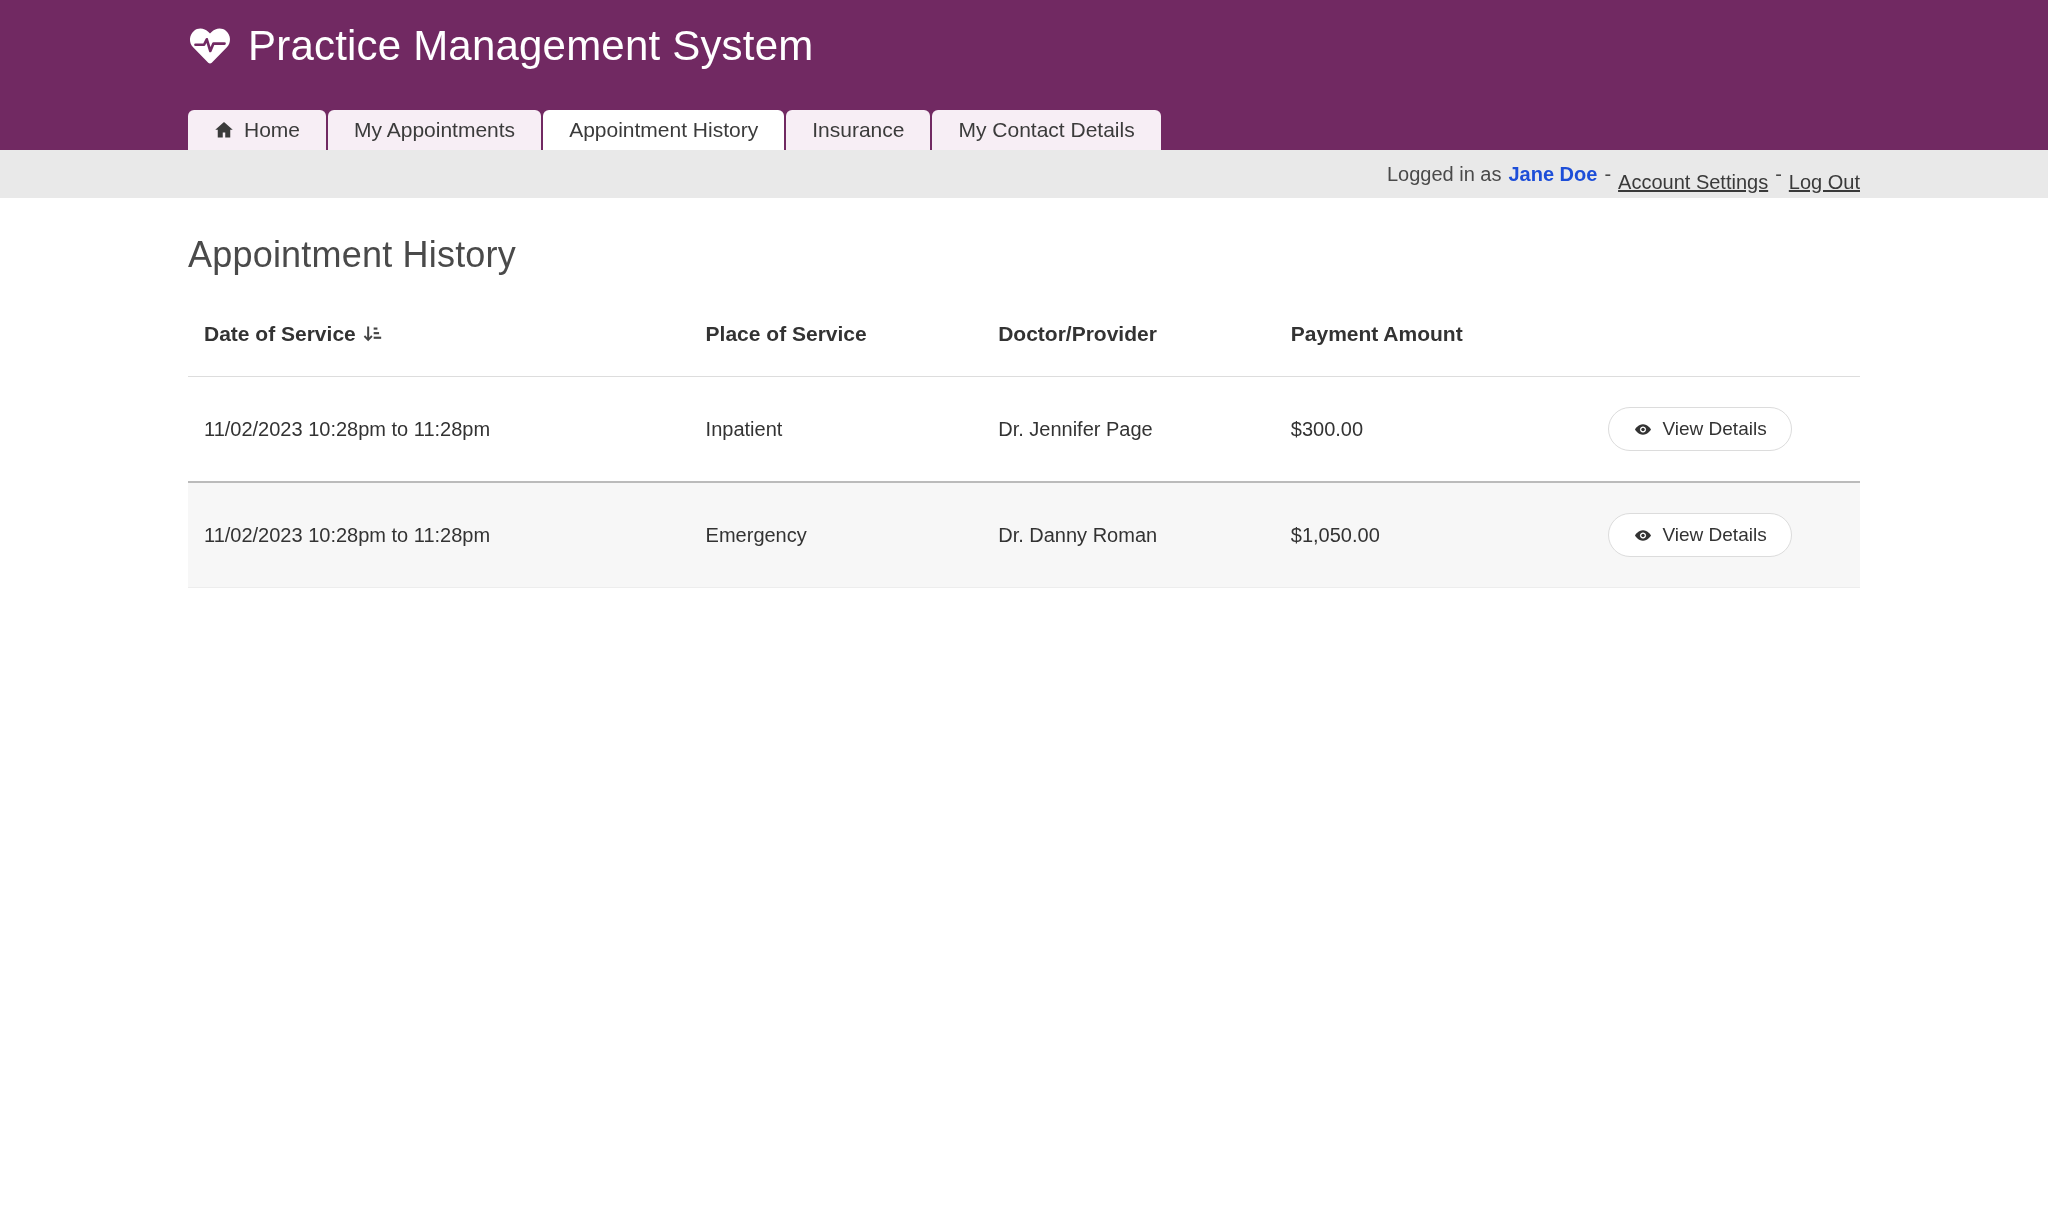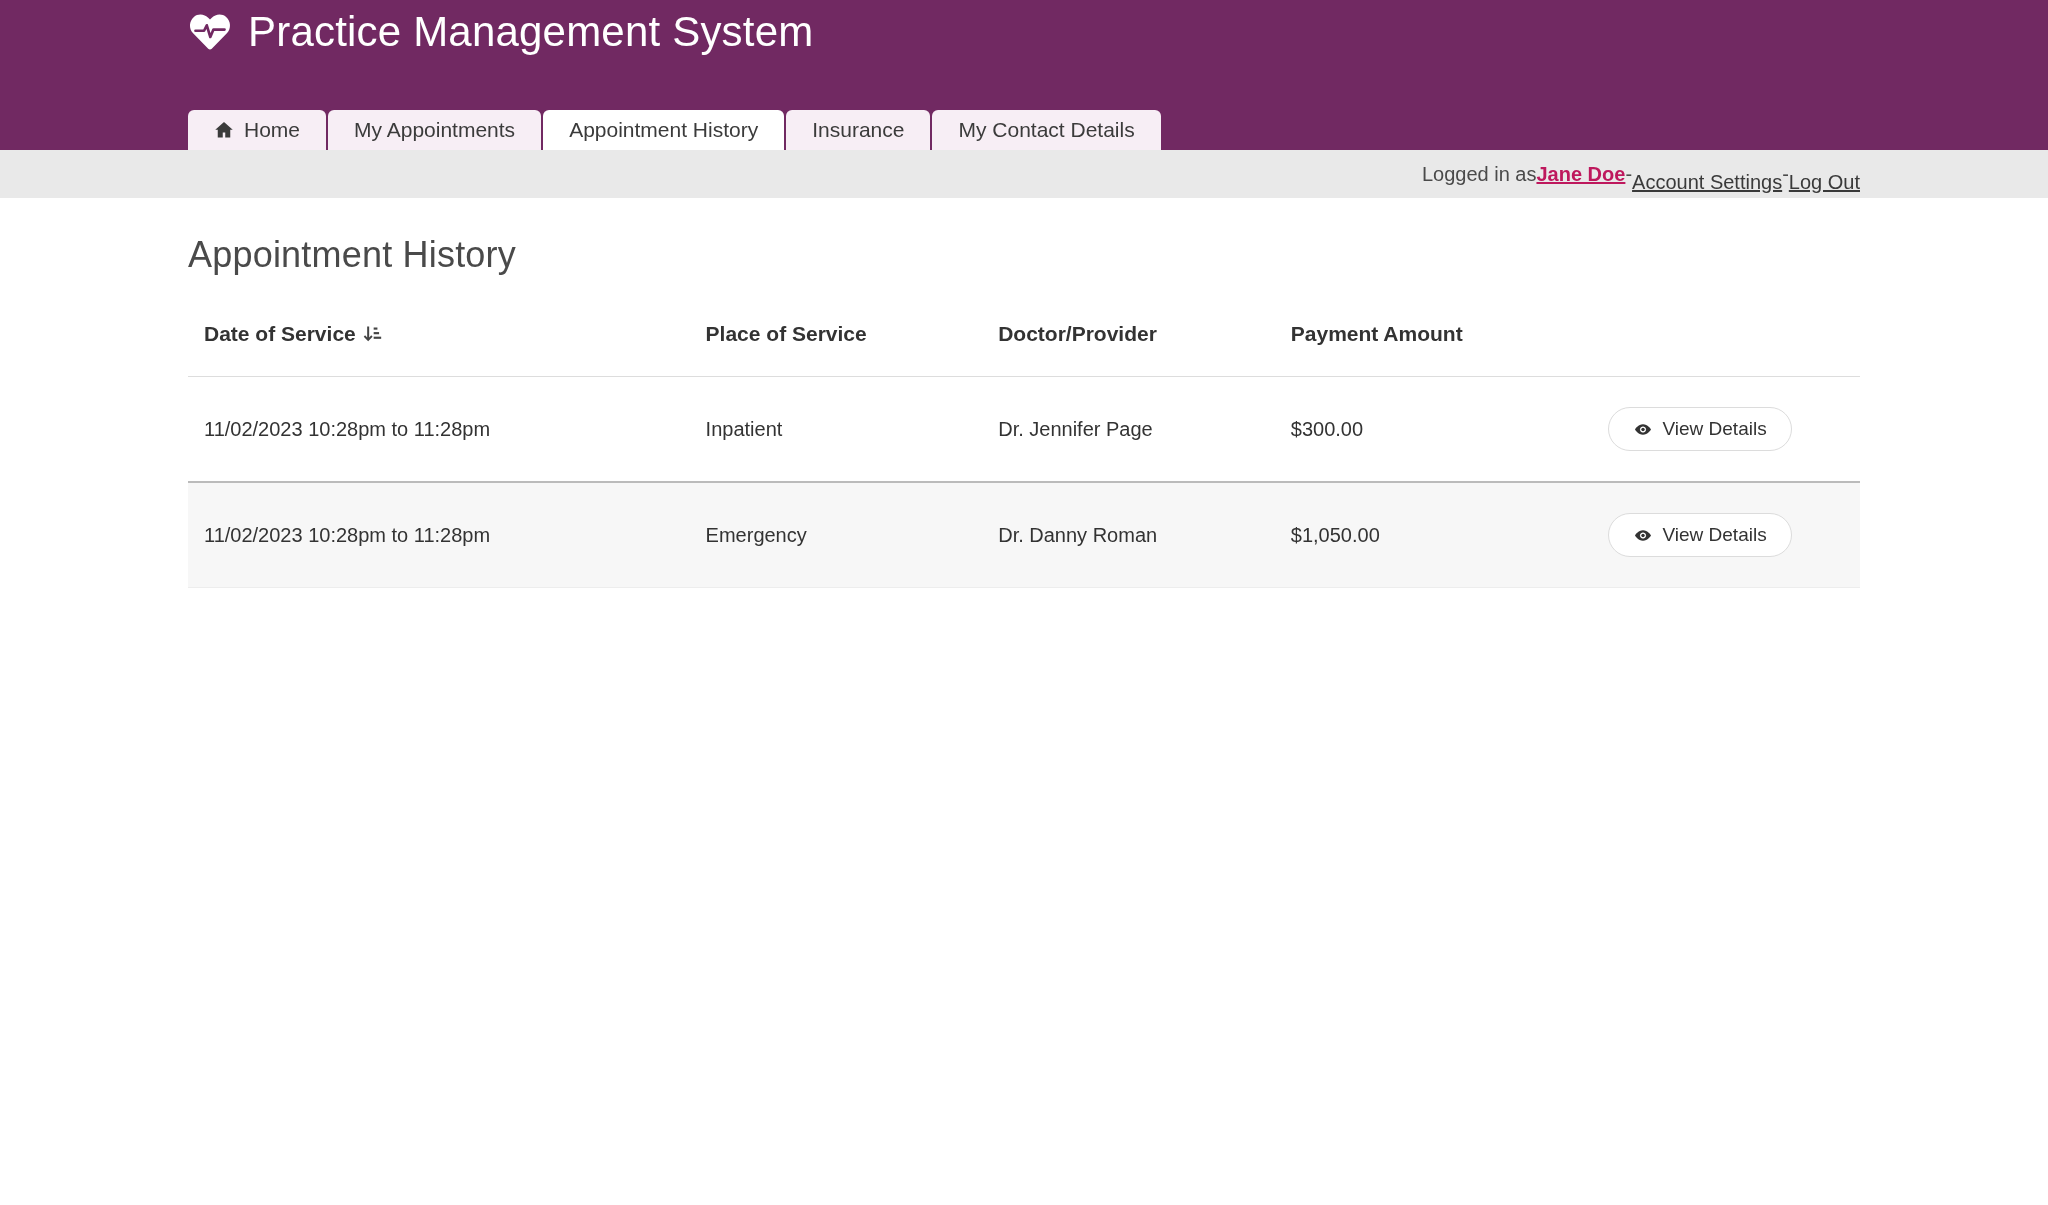--- a/index.html
+++ b/index.html
@@ -19,21 +19,21 @@
   }
   .container{width:1672px;margin:0 auto;}
 
   
   .app-header{
     background:var(--brand-purple);
     height:150px;
   }
   .app-header .container{position:relative;height:150px;}
   .brand{
-    position:absolute;top:8px;left:0;
+    position:absolute;top:22px;left:0;
     display:flex;align-items:center;gap:16px;
     color:#ffffff;
   }
   .brand svg{width:44px;height:40px;display:block;}
   .brand-title{
     font-size:42px;line-height:48px;font-weight:400;color:#ffffff;
     letter-spacing:0.2px;
   }
   
   .tabs{
@@ -51,23 +51,23 @@
   .tab.active{background:#ffffff;}
   .tab .home-ic{width:20px;height:20px;fill:#3b3b3b;display:block;}
 
   
   .user-bar{
     background:var(--user-bar-bg);
     height:48px;
   }
   .user-bar .container{
     height:48px;display:flex;align-items:center;justify-content:flex-end;
-    font-size:20px;color:var(--text-mid);gap:0;
-  }
-  .user-bar .uname{font-weight:700;color:#be185d;text-decoration:underline;}
+    font-size:20px;color:var(--text-mid);gap:7px;
+  }
+  .user-bar .uname{font-weight:700;color:#1d4ed8;}
   .user-bar a{color:#3a3a3a;text-decoration:underline;cursor:pointer;margin-top:16px;}
 
   
   main{padding-top:36px;}
   .page-title{
     font-size:36px;font-weight:400;color:var(--text-mid);
     margin:0 0 28px 0;letter-spacing:0.2px;
   }
   table{width:100%;border-collapse:collapse;}
   col.c-date{width:30%;}

